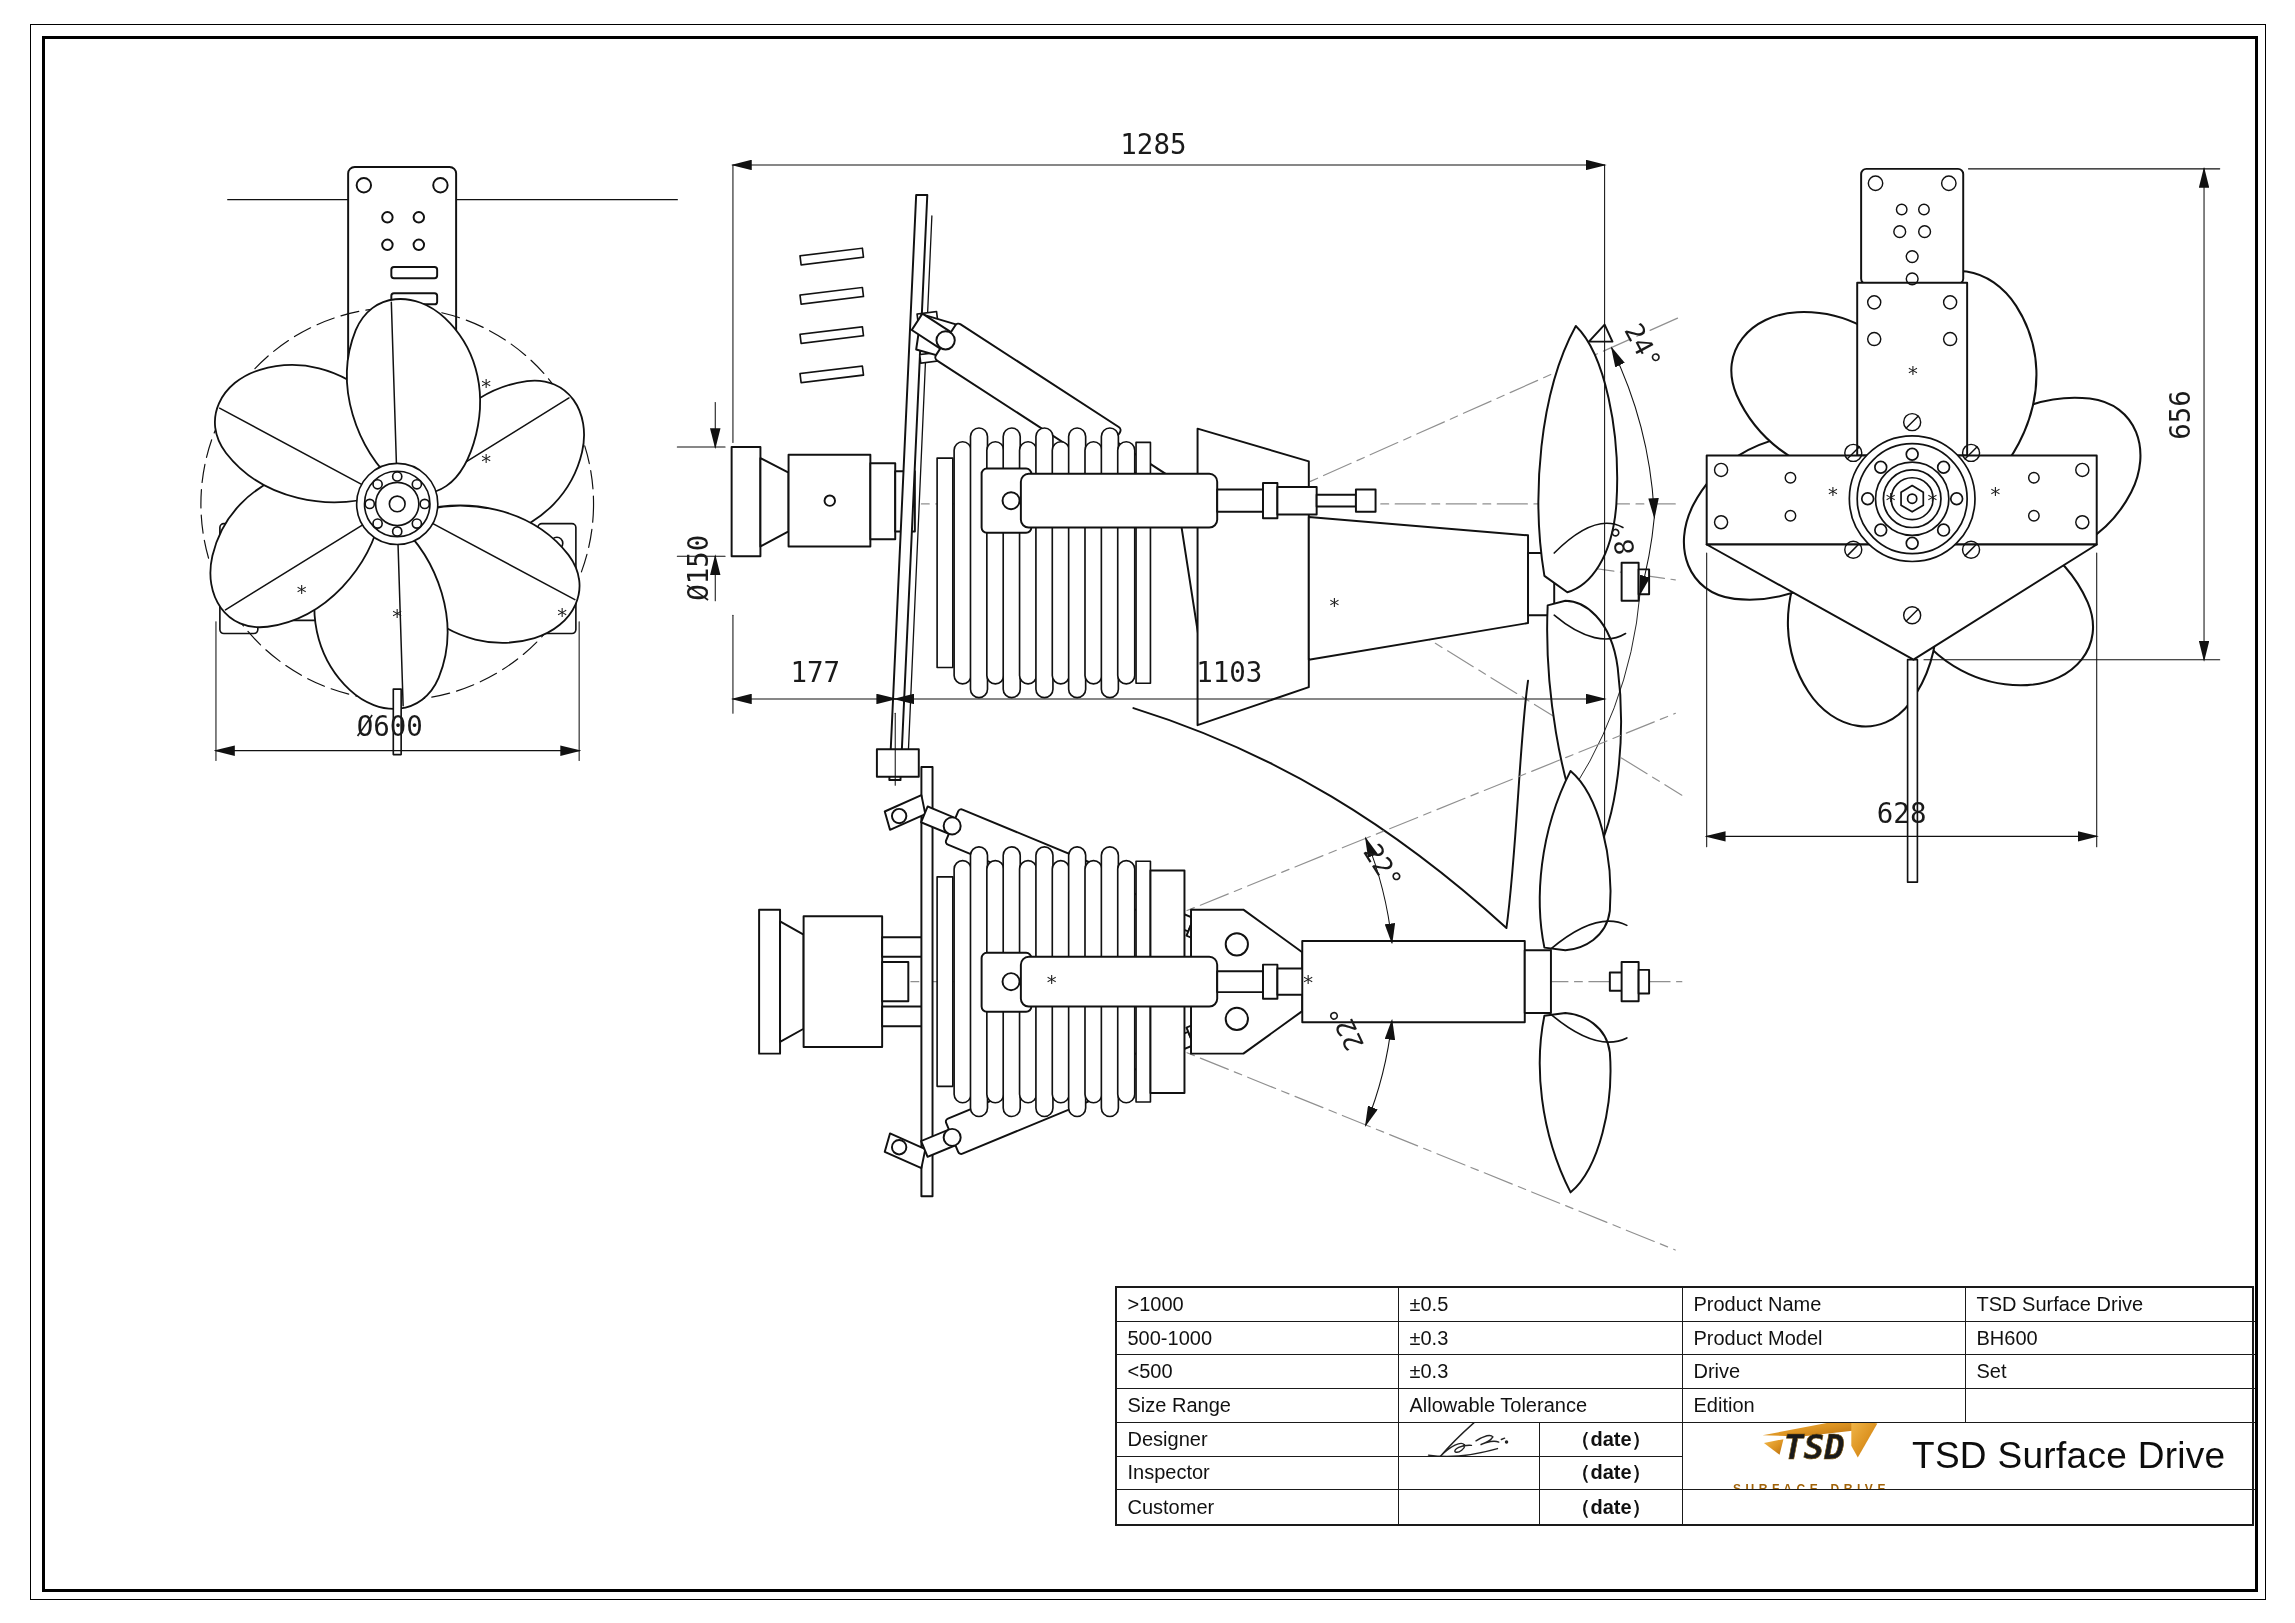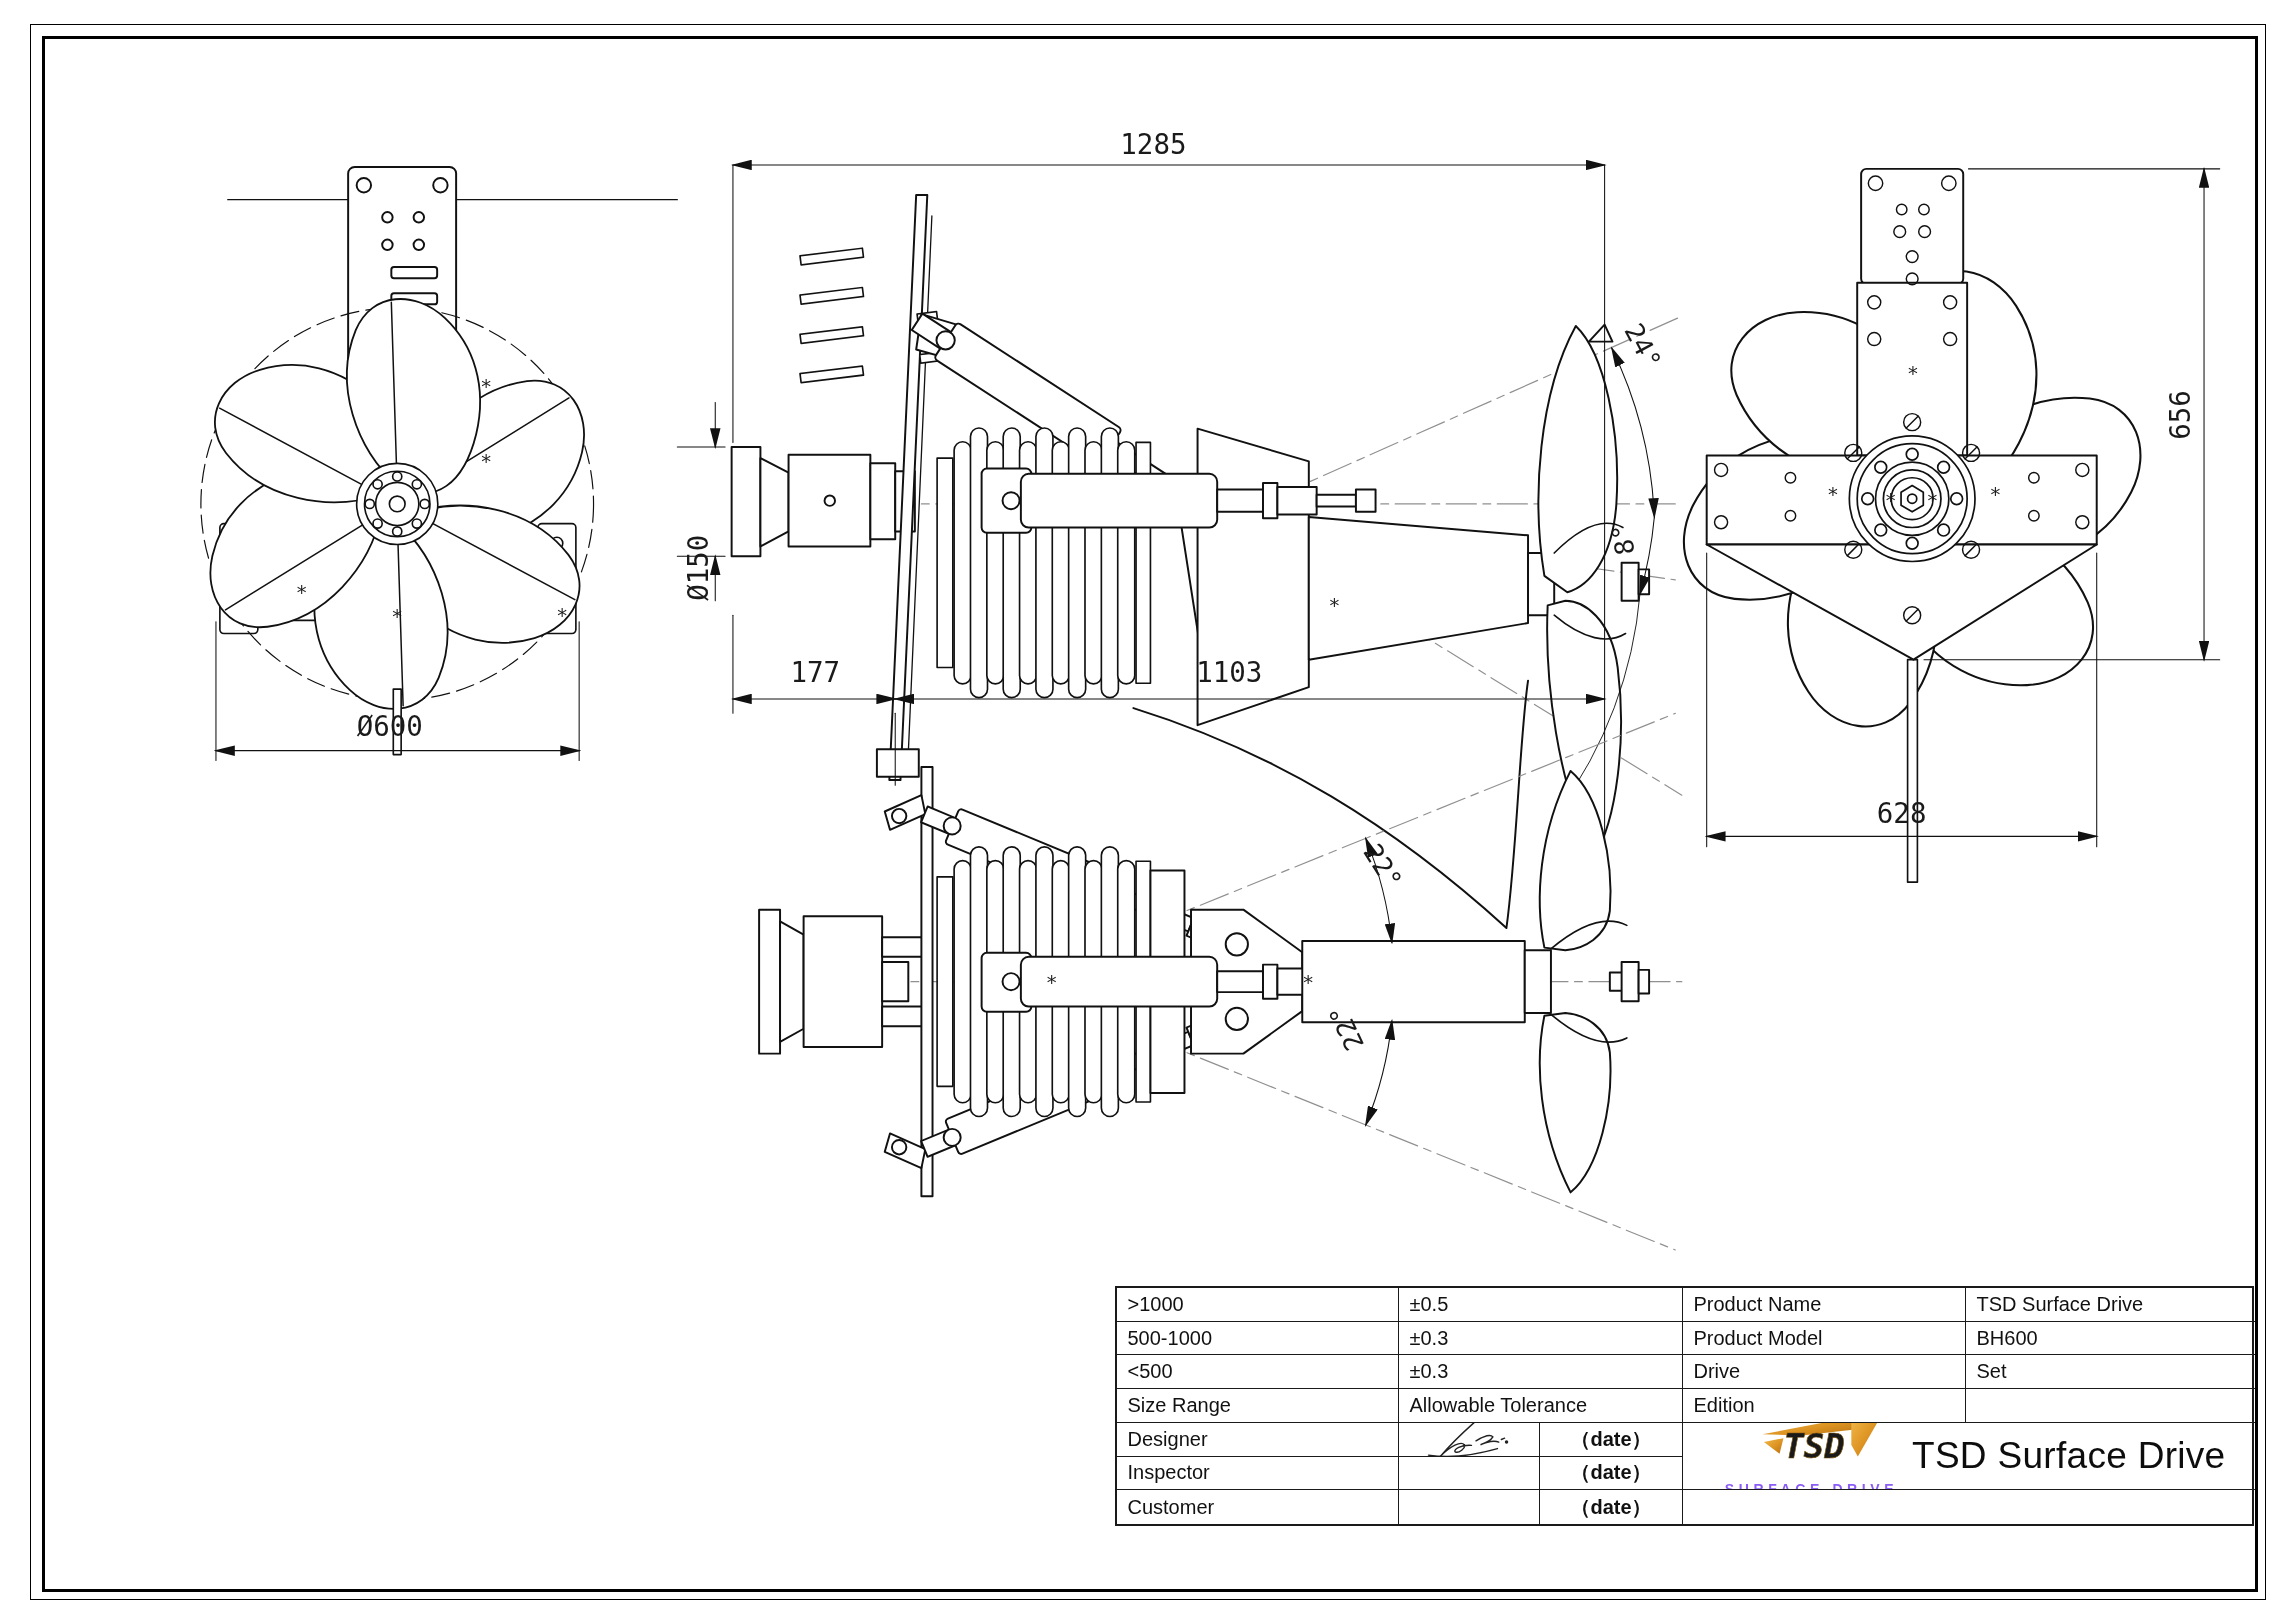--- a/index.html
+++ b/index.html
@@ -16,21 +16,21 @@
   #title-block .cell{border-right:1.3px solid #1a1a1a;border-bottom:1.3px solid #1a1a1a;
     display:flex;align-items:center;padding:0 0 0 10.5px;box-sizing:border-box;overflow:hidden;}
   #title-block .noR{border-right:none;}
   #title-block .noB{border-bottom:none;}
   #title-block .ctr{justify-content:center;padding:0;font-weight:bold;}
   .span2c{grid-column:span 2;}
   .brand-cell{grid-column:4 / span 2;grid-row:5 / span 2;display:flex;align-items:center;
     justify-content:center;gap:12px;padding-left:26px;}
   .brand-title{font-size:37px;letter-spacing:0.3px;color:#0d0d0d;}
   .logo-wrap{display:flex;flex-direction:column;align-items:center;}
-  .logo-sub{font-size:14px;letter-spacing:4.6px;color:#8b5cf6;font-weight:bold;margin-top:5px;}
+  .logo-sub{font-size:12px;letter-spacing:4.6px;color:#a16207;font-weight:bold;margin-top:5px;}
   
 </style>
 </head>
 <body>
 
 <div id="sheet">
   <div id="frame-outer"></div>
   <div id="frame-inner"></div>
 
   <svg width="2295" height="1623" viewBox="0 0 3507 2480" style="position:absolute;left:0;top:0;" fill="none" stroke-linecap="round" stroke-linejoin="round">

